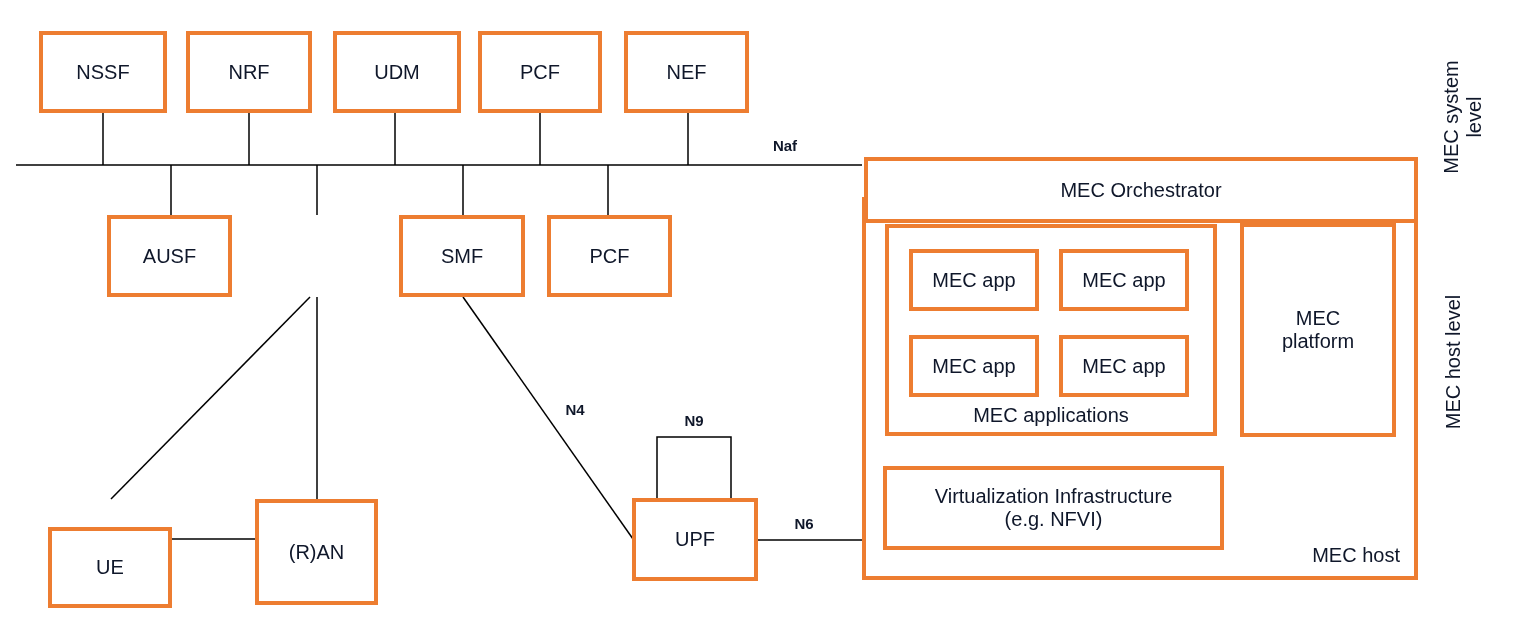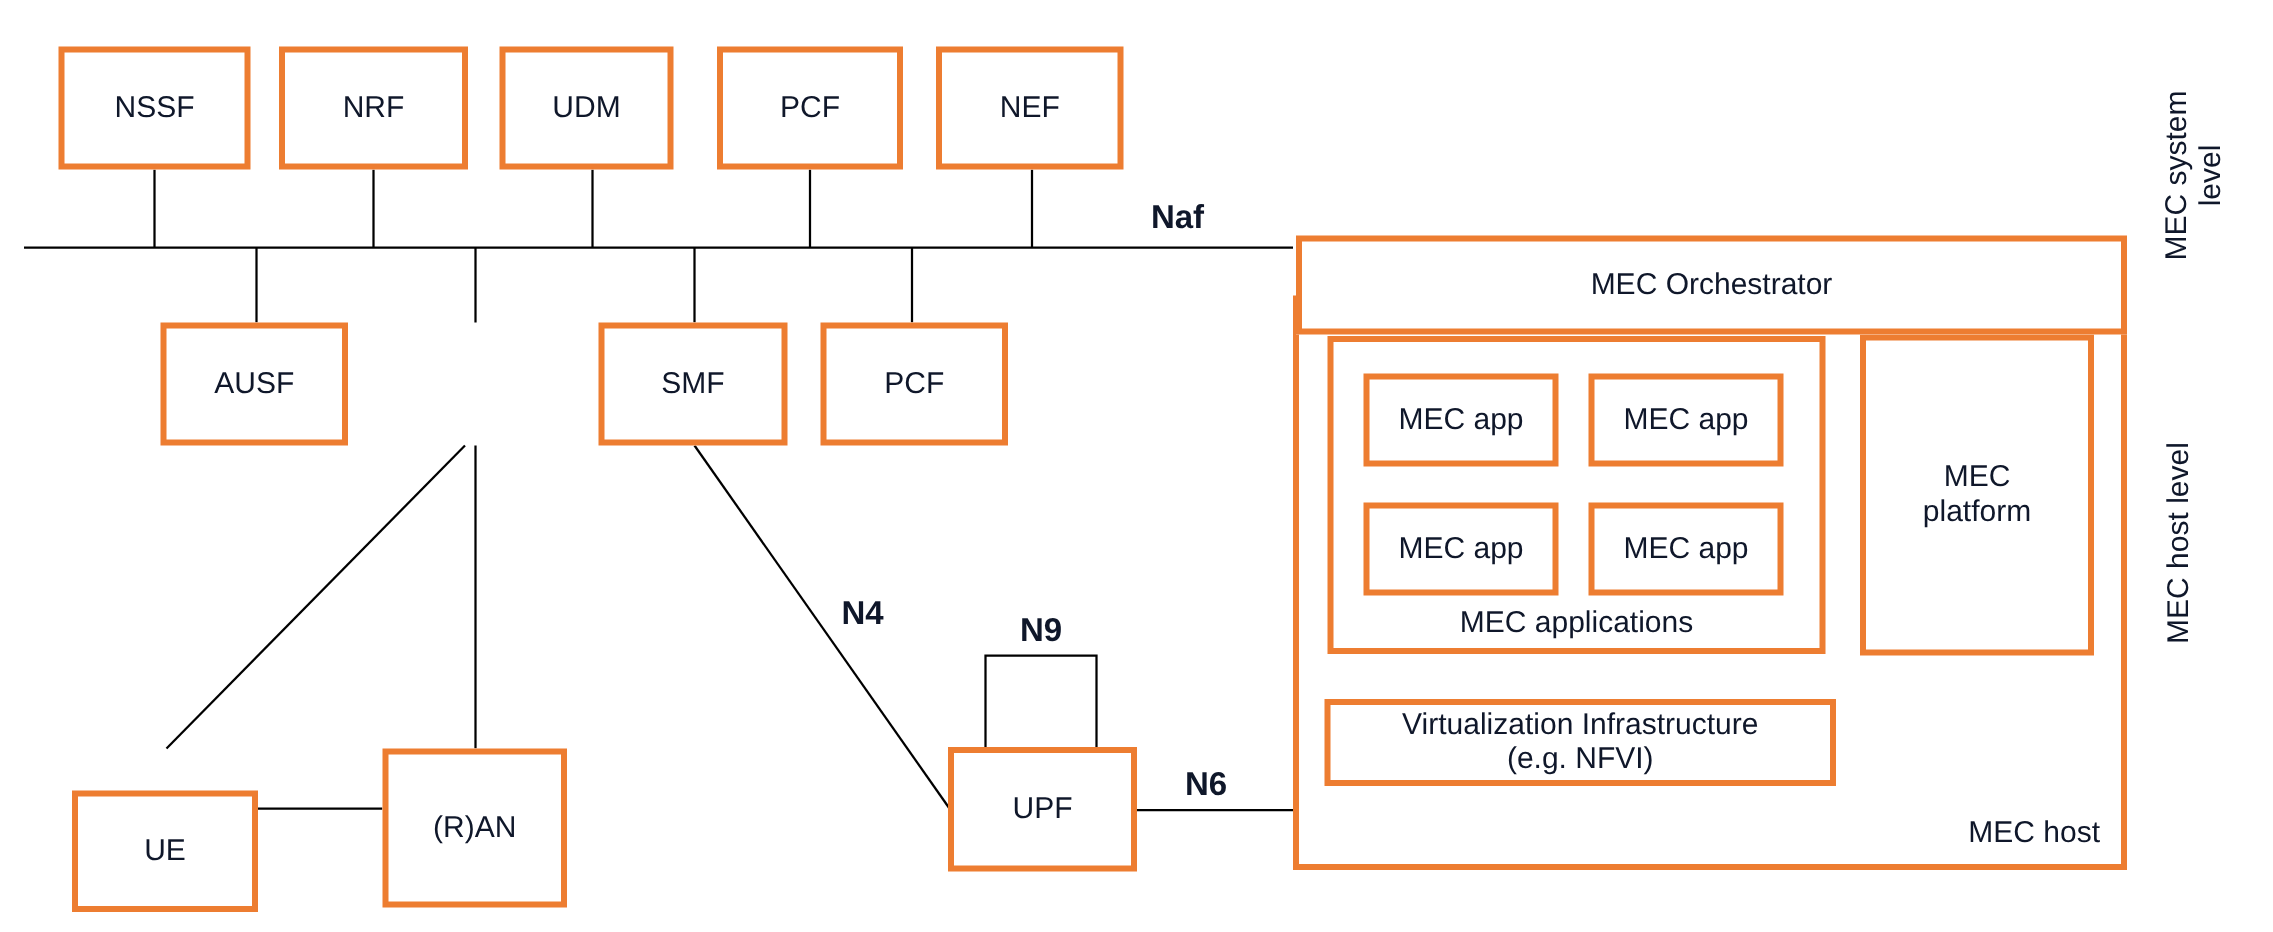--- a/index.html
+++ b/index.html
@@ -24,21 +24,21 @@
   .group{
     position:absolute;
     box-sizing:border-box;
     border:4px solid #ED7D31;
     background:#ffffff;
     z-index:1;
   }
   .iface{
     position:absolute;
     transform:translate(-50%,-50%);
-    font-size:22px;font-weight:bold;
+    font-size:15px;font-weight:bold;
     white-space:nowrap;
     z-index:3;
   }
   .corner-label{
     position:absolute;
     font-size:20px;
     white-space:nowrap;
     z-index:3;
   }
   .rot-label{
@@ -80,21 +80,21 @@
       <path d="M758,540 H862"></path>
     </g>
   </svg>
 
   <div class="node" style="left:39px;top:31px;width:128px;height:82px;">
     <span>NSSF</span>
   </div>
   <div class="node" style="left:186px;top:31px;width:126px;height:82px;">
     <span>NRF</span>
   </div>
-  <div class="node" style="left:333px;top:31px;width:116px;height:82px;">
+  <div class="node" style="left:333px;top:31px;width:128px;height:82px;">
     <span>UDM</span>
   </div>
   <div class="node" style="left:478px;top:31px;width:124px;height:82px;">
     <span>PCF</span>
   </div>
   <div class="node" style="left:624px;top:31px;width:125px;height:82px;">
     <span>NEF</span>
   </div>
 
   <div class="node" style="left:107px;top:215px;width:125px;height:82px;">
@@ -142,21 +142,21 @@
     <span>MEC app</span>
   </div>
   <div class="node" style="left:1059px;top:335px;width:130px;height:62px;">
     <span>MEC app</span>
   </div>
 
   <div class="node" style="left:1240px;top:223px;width:156px;height:214px;">
     <span style="display:inline-block;width:100px;">MEC platform</span>
   </div>
 
-  <div class="node" style="left:883px;top:466px;width:341px;height:58px;flex-direction:column;">
+  <div class="node" style="left:883px;top:466px;width:341px;height:84px;flex-direction:column;">
     <span>Virtualization Infrastructure</span>
     <span>(e.g. NFVI)</span>
   </div>
 
   <div class="rot-label" style="left:1463px;top:117px;width:115px;">MEC system level</div>
   <div class="rot-label" style="left:1453px;top:362px;white-space:nowrap;">MEC host level</div>
 
 </div>
 
 </body></html>

